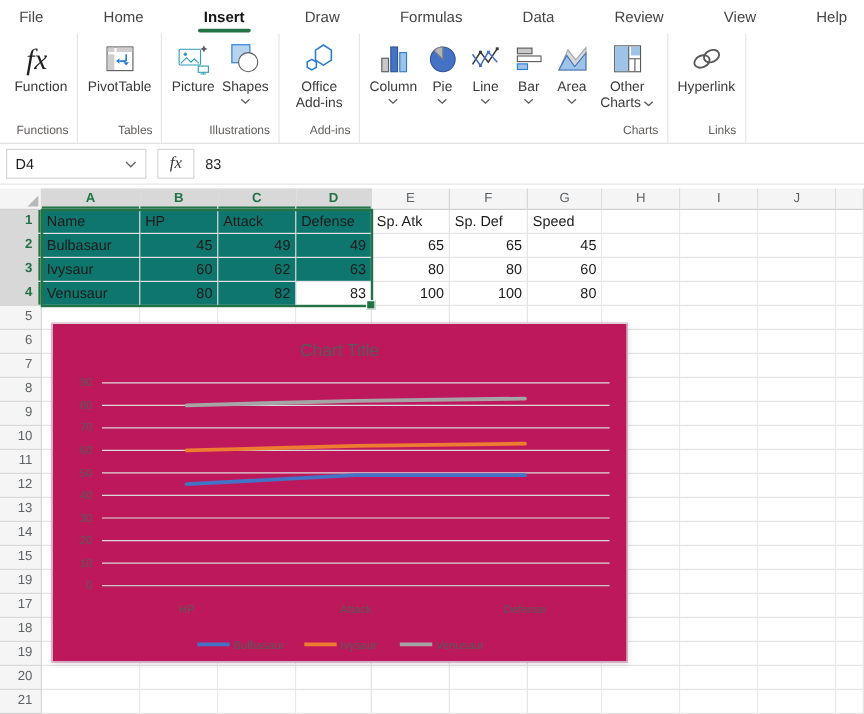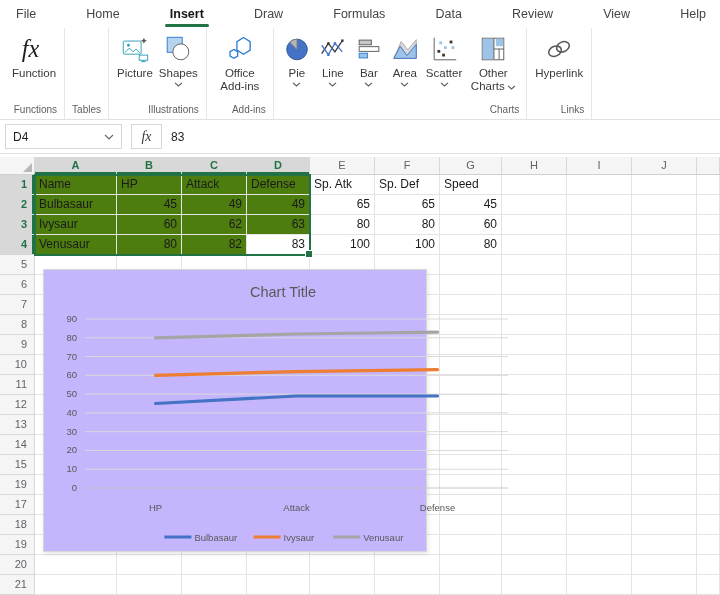--- a/index.html
+++ b/index.html
@@ -45,31 +45,31 @@
   .hdr-cell.sel { background:#D8D8D8; color:var(--accent); font-weight:700; box-shadow:inset 0 -2px 0 var(--accent); }
   .corner { width:35px; position:relative; }
   .corner::after { content:""; position:absolute; right:2px; bottom:2px; width:0; height:0;
     border-left:9px solid transparent; border-bottom:9px solid #B8B8B8; }
   .grid-row { display:flex; height:20px; }
   .rowhdr { box-sizing:border-box; width:35px; background:#F5F5F5; border-right:1px solid #D8D8D8;
     border-bottom:1px solid #D8D8D8; font-size:11px; color:#5f6368; text-align:right; padding-right:7px; line-height:19px; }
   .rowhdr.sel { background:#D8D8D8; color:var(--accent); font-weight:700; box-shadow:inset -2px 0 0 var(--accent); }
   .cell { box-sizing:border-box; border-right:1px solid #E4E4E4; border-bottom:1px solid #E4E4E4;
     font-size:12px; color:#1b1b1b; line-height:19px; padding:0 4px; white-space:nowrap; overflow:hidden; background:#fff; }
-  .cell.selcell { background:#4d7c0f; }
+  .cell.selcell { background:#0f766e; }
   .cell.active { background:#fff; }
   .cell.num { text-align:right; }
 
   .sel-overlay { position:absolute; left:34px; top:17px; width:277px; height:82px; box-sizing:border-box;
     border:2px solid var(--accent); pointer-events:none; z-index:4; }
   .fill-handle { position:absolute; width:6px; height:6px; background:var(--accent); border:1px solid #fff;
     right:-4px; bottom:-4px; pointer-events:auto; }
 
-  .chartbox { position:absolute; left:43px; top:112px; width:384px; height:283px; box-sizing:border-box;
-    background:#c4b5fd; border:1px solid #D7D7D7; box-shadow:1px 2px 5px rgba(0,0,0,0.10); z-index:5; }
+  .chartbox { position:absolute; left:43px; top:112px; width:480px; height:283px; box-sizing:border-box;
+    background:#be185d; border:1px solid #D7D7D7; box-shadow:1px 2px 5px rgba(0,0,0,0.10); z-index:5; }
   .chartbox svg { display:block; font-family:"Liberation Sans","DejaVu Sans",sans-serif; }
 </style>
 </head>
 <body>
 
 <div class="menubar">
     <div class="menu-item">File</div>
     <div class="menu-item">Home</div>
     <div class="menu-item active">Insert</div>
     <div class="menu-item">Draw</div>
@@ -88,20 +88,34 @@
               <text x="3" y="25" font-family="Liberation Serif,serif" font-style="italic" font-size="26" fill="#1f1f1f">fx</text>
             </svg>
           </div>
           <div class="ribbon-label">Function</div>
         </div>
       </div>
       <div class="ribbon-group-label">Functions</div>
     </div>
     <div class="ribbon-group">
       <div class="ribbon-buttons">
+        <div class="ribbon-btn">
+          <div class="ribbon-icon">
+            <svg width="30" height="30" viewBox="0 0 32 32">
+              <rect x="4.5" y="5.5" width="23" height="21" fill="#fff" stroke="#5a5a5a"></rect>
+              <rect x="5" y="6" width="6" height="4" fill="#cfcfcf"></rect>
+              <rect x="13" y="6" width="14" height="4" fill="#cfcfcf"></rect>
+              <rect x="5" y="12" width="6" height="14" fill="#cfcfcf"></rect>
+              <path d="M21.5 12v6M21.5 18h-6" stroke="#2b7cd3" stroke-width="1.5" fill="none"></path>
+              <path d="M21.5 22l-2.5-3h5z" fill="#2b7cd3"></path>
+              <path d="M12.5 18l3-2.5v5z" fill="#2b7cd3"></path>
+            </svg>
+          </div>
+          <div class="ribbon-label">PivotTable</div>
+        </div>
       </div>
       <div class="ribbon-group-label">Tables</div>
     </div>
     <div class="ribbon-group">
       <div class="ribbon-buttons">
         <div class="ribbon-btn">
           <div class="ribbon-icon">
             <svg width="30" height="30" viewBox="0 0 32 32">
               <rect x="3.5" y="7.5" width="19" height="14" rx="1" fill="#fff" stroke="#2f9cba"></rect>
               <circle cx="9" cy="12" r="1.5" fill="#2f9cba"></circle>
@@ -140,20 +154,33 @@
           <div class="ribbon-label">Office Add-ins</div>
         </div>
       </div>
       <div class="ribbon-group-label">Add-ins</div>
     </div>
     <div class="ribbon-group">
       <div class="ribbon-buttons">
         <div class="ribbon-btn">
           <div class="ribbon-icon">
             <svg width="30" height="30" viewBox="0 0 32 32">
+              <rect x="5.5" y="15.5" width="6" height="12" fill="#c8c8c8" stroke="#5a5a5a"></rect>
+              <rect x="13.5" y="5.5" width="6" height="22" fill="#4472c4" stroke="#2f5597"></rect>
+              <rect x="21.5" y="10.5" width="6" height="17" fill="#9dc3e6" stroke="#2b7cd3"></rect>
+            </svg>
+          </div>
+          <div class="ribbon-label">Column</div>
+          <div class="chev"><svg width="9" height="5" viewBox="0 0 9 5">
+              <path d="M1 .8l3.5 3.2L8 .8" fill="none" stroke="#5a5a5a" stroke-width="1.1"></path>
+            </svg></div>
+        </div>
+        <div class="ribbon-btn">
+          <div class="ribbon-icon">
+            <svg width="30" height="30" viewBox="0 0 32 32">
               <circle cx="16" cy="16.5" r="11" fill="#4472c4" stroke="#2f5597"></circle>
               <path d="M16 16.5L8.2 8.7A11 11 0 0 1 16 5.5Z" fill="#b5b5b5" stroke="#7f7f7f"></path>
             </svg>
           </div>
           <div class="ribbon-label">Pie</div>
           <div class="chev"><svg width="9" height="5" viewBox="0 0 9 5">
               <path d="M1 .8l3.5 3.2L8 .8" fill="none" stroke="#5a5a5a" stroke-width="1.1"></path>
             </svg></div>
         </div>
         <div class="ribbon-btn">
@@ -186,37 +213,20 @@
             </svg></div>
         </div>
         <div class="ribbon-btn">
           <div class="ribbon-icon">
             <svg width="30" height="30" viewBox="0 0 32 32">
               <polygon points="4,26 12,8 19,17 28,6 28,26" fill="#d9d9d9" stroke="#a6a6a6"></polygon>
               <polygon points="4,26 11,13 18,23 28,11 28,26" fill="#9dc3e6" stroke="#4472c4"></polygon>
             </svg>
           </div>
           <div class="ribbon-label">Area</div>
-          <div class="chev"><svg width="9" height="5" viewBox="0 0 9 5">
-              <path d="M1 .8l3.5 3.2L8 .8" fill="none" stroke="#5a5a5a" stroke-width="1.1"></path>
-            </svg></div>
-        </div>
-        <div class="ribbon-btn">
-          <div class="ribbon-icon">
-            <svg width="30" height="30" viewBox="0 0 32 32">
-              <path d="M5.5 4v23.5H29" stroke="#5a5a5a" fill="none"></path>
-              <rect x="11" y="8" width="3" height="3" fill="#9dc3e6"></rect>
-              <rect x="16" y="13" width="3" height="3" fill="#9dc3e6"></rect>
-              <rect x="22" y="7" width="3" height="3" fill="#3b3a39"></rect>
-              <rect x="9" y="17" width="3" height="3" fill="#3b3a39"></rect>
-              <rect x="14" y="21" width="3" height="3" fill="#3b3a39"></rect>
-              <rect x="24" y="13" width="3" height="3" fill="#9dc3e6"></rect>
-            </svg>
-          </div>
-          <div class="ribbon-label">Scatter</div>
           <div class="chev"><svg width="9" height="5" viewBox="0 0 9 5">
               <path d="M1 .8l3.5 3.2L8 .8" fill="none" stroke="#5a5a5a" stroke-width="1.1"></path>
             </svg></div>
         </div>
         <div class="ribbon-btn wide">
           <div class="ribbon-icon">
             <svg width="30" height="30" viewBox="0 0 32 32">
               <rect x="4.5" y="4.5" width="23" height="23" fill="#fff" stroke="#5a5a5a"></rect>
               <rect x="5" y="5" width="12" height="22" fill="#9dc3e6"></rect>
               <rect x="19" y="5" width="8" height="8" fill="#9dc3e6"></rect>

